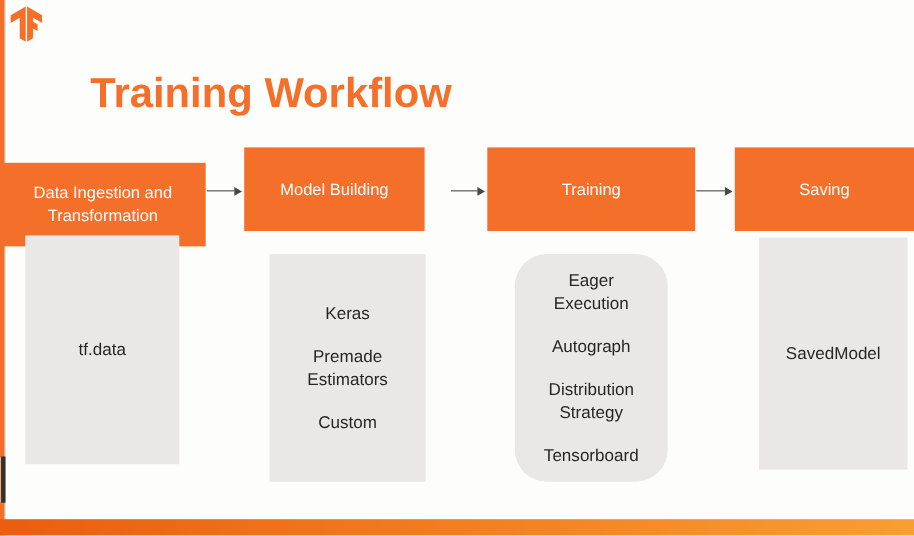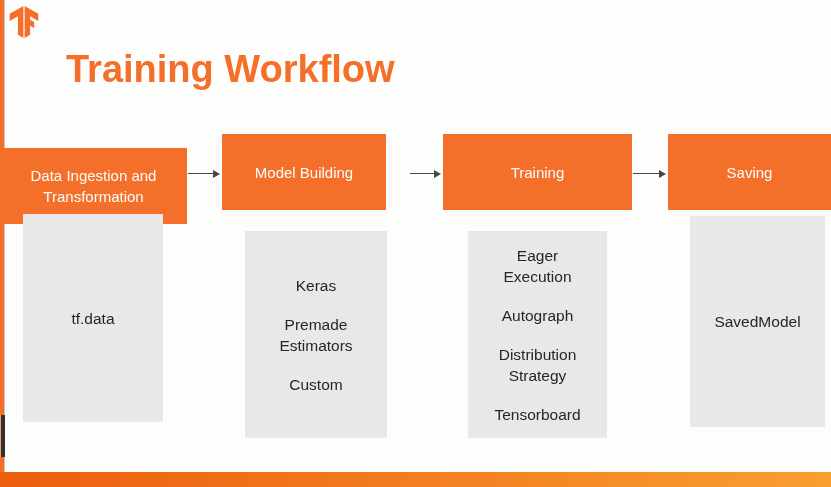--- a/index.html
+++ b/index.html
@@ -24,21 +24,21 @@
     position: absolute; left: 0; top: 415px; width: 5px; height: 42px;
     background: #332F2E;
     border-left: 1px solid #F2A477;
     box-sizing: border-box;
   }
   
   .logo { position: absolute; left: 8px; top: 5px; width: 32px; height: 34px; }
   .logo path { fill: var(--orange, #F4702A); }
   
   .title {
-    position: absolute; left: 66px; top: 48px; margin: 0;
+    position: absolute; left: 66px; top: 48px; margin: 16px;
     font-size: 38px; font-weight: bold; color: var(--orange, #F4702A);
     letter-spacing: 0px; white-space: nowrap;
   }
   
   .hdr {
     position: absolute; top: 134px; height: 76px;
     background: var(--orange, #F4702A);
     color: #FDFDFC;
     display: flex; align-items: center; justify-content: center;
     text-align: center; font-size: 15px; line-height: 21px;
@@ -69,21 +69,21 @@
     background: var(--card-gray, #E9E8E6);
     color: var(--card-text, #262626);
     display: flex; flex-direction: column;
     justify-content: center; align-items: center;
     gap: 18px;
     font-size: 15.5px; line-height: 21px; text-align: center;
     box-sizing: border-box;
   }
   .card1 { left: 23px;  top: 214px; width: 140px; height: 208px; padding: 0 28px; }
   .card2 { left: 245px; top: 231px; width: 142px; height: 207px; padding: 16px 24px; }
-  .card3 { left: 468px; top: 231px; width: 139px; height: 207px; padding: 0 32px; }
+  .card3 { left: 468px; top: 231px; width: 139px; height: 207px; padding: 0 32px; border-radius: 29px; }
   .card4 { left: 690px; top: 216px; width: 135px; height: 211px; padding: 0 8px;  }
   
   .bottom-bar {
     position: absolute; left: 0; top: 472px; width: 831px; height: 15px;
     background: linear-gradient(90deg, var(--bar-left, #EC5D0E), var(--bar-right, #F99E31));
   }
 </style>
 </head>
 <body>
 

